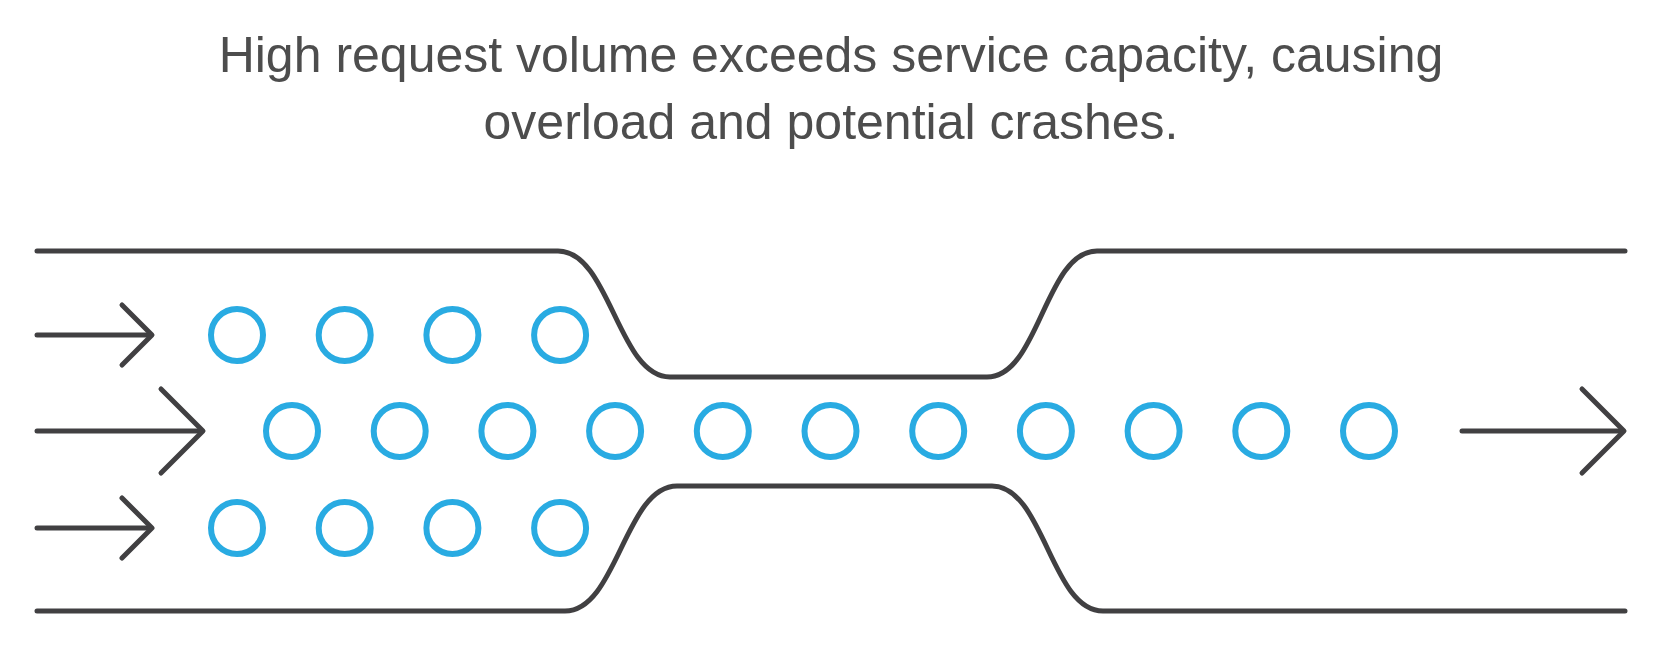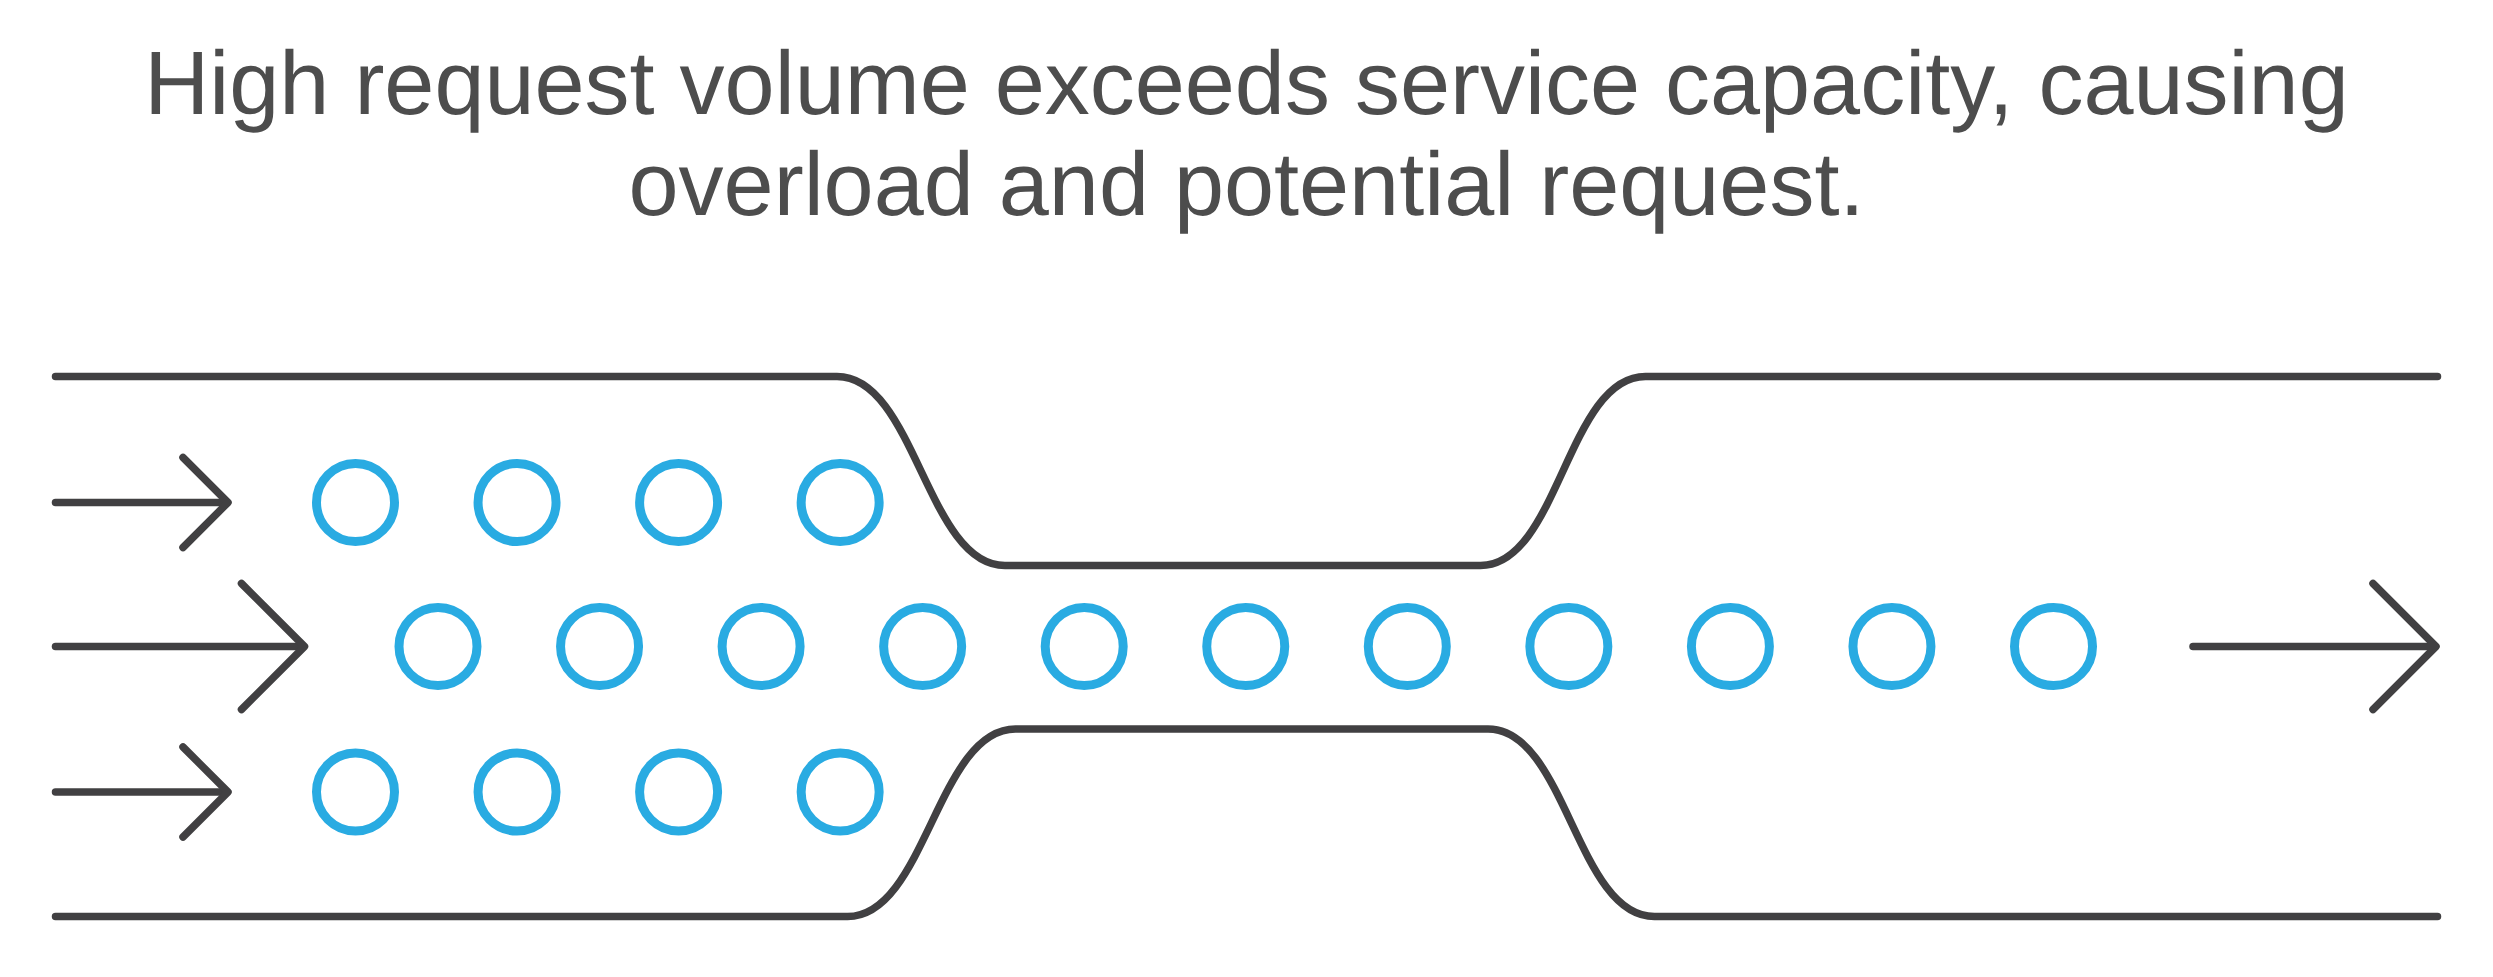--- a/index.html
+++ b/index.html
@@ -14,21 +14,21 @@
     background: #ffffff;
     font-family: "Liberation Sans", sans-serif;
   }
   .title {
     position: absolute;
     top: 22px;
     left: 0;
     width: 100%;
     text-align: center;
     color: var(--title-color, #4d4d4d);
-    font-size: 60px;
+    font-size: 50px;
     line-height: 67px;
     font-weight: 400;
     letter-spacing: 0px;
   }
   svg.diagram {
     position: absolute;
     top: 0;
     left: 0;
   }
   .wall, .arrow {
@@ -42,21 +42,21 @@
     stroke: var(--request-color, #29abe2);
     fill: none;
     stroke-width: 6;
   }
 </style>
 </head>
 <body style="background: rgb(255, 255, 255);">
 
 <div class="title">
   <div>High request volume exceeds service capacity, causing</div>
-  <div>overload and potential request.</div>
+  <div>overload and potential crashes.</div>
 </div>
 
 <svg class="diagram" width="1662" height="651" viewBox="0 0 1662 651" xmlns="http://www.w3.org/2000/svg">
   <path class="wall" d="M37 251 H558 C610 251 618 377 670 377 H987 C1039 377 1045 251 1097 251 H1625"></path>
   <path class="wall" d="M37 611 H565 C617 611 625 486 677 486 H992 C1044 486 1051 611 1103 611 H1625"></path>
   <g id="arrows">
       <g class="arrow">
         <line x1="37" y1="335" x2="149" y2="335"></line>
         <polyline points="122,305 152,335 122,365"></polyline>
       </g>

